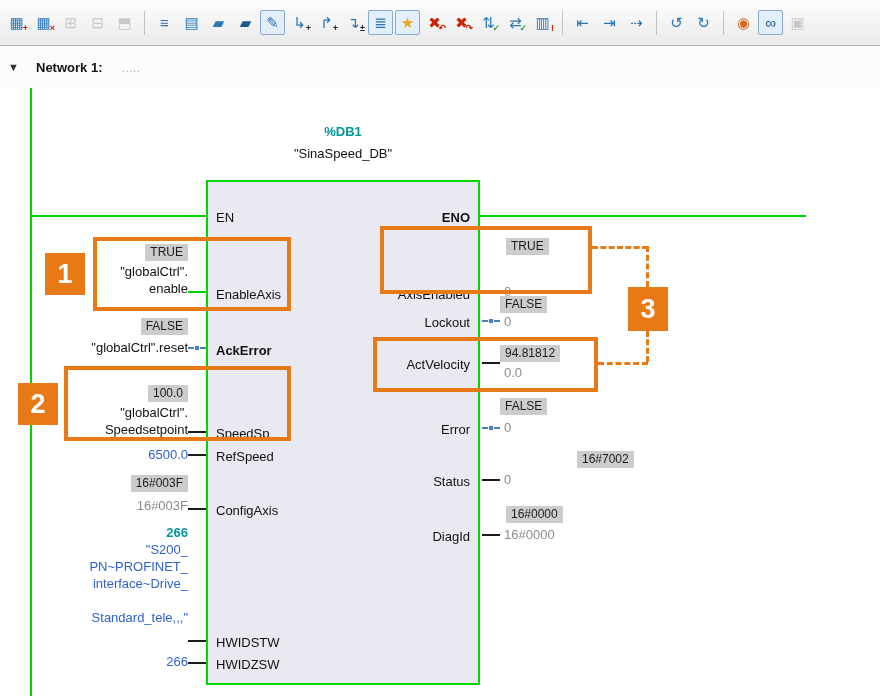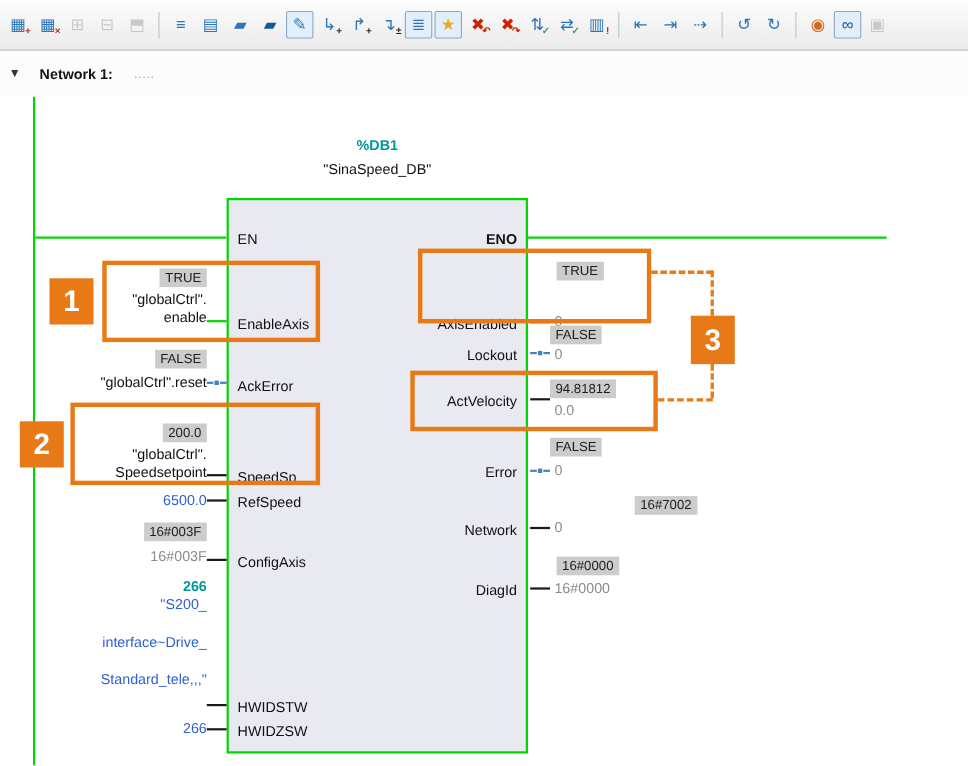--- a/index.html
+++ b/index.html
@@ -185,58 +185,59 @@
 
     <div class="wire g" style="left:32px;top:127px;width:174px;"></div>
     <div class="wire g" style="left:480px;top:127px;width:326px;"></div>
 
     <div class="dbl teal" style="top:36px;">%DB1</div>
     <div class="dbl black" style="top:58px;">"SinaSpeed_DB"</div>
 
     <div class="fb">
       <span class="pin l" style="top:28px;">EN</span>
       <span class="pin l" style="top:105px;">EnableAxis</span>
-      <span class="pin l" style="top:161px;">AckError</span>
+      <span class="pin l" style="top:161px;font-weight:bold;">AckError</span>
       <span class="pin l" style="top:244px;">SpeedSp</span>
       <span class="pin l" style="top:267px;">RefSpeed</span>
       <span class="pin l" style="top:321px;">ConfigAxis</span>
       <span class="pin l" style="top:453px;">HWIDSTW</span>
       <span class="pin l" style="top:475px;">HWIDZSW</span>
       <span class="pin r" style="top:28px;font-weight:bold;">ENO</span>
       <span class="pin r" style="top:105px;">AxisEnabled</span>
       <span class="pin r" style="top:133px;">Lockout</span>
       <span class="pin r" style="top:175px;">ActVelocity</span>
       <span class="pin r" style="top:240px;">Error</span>
-      <span class="pin r" style="top:292px;">Network</span>
+      <span class="pin r" style="top:292px;">Status</span>
       <span class="pin r" style="top:347px;margin-left:16px;">DiagId</span>
     </div>
 
     <div class="lop" style="top:156px;"><span class="mon">TRUE</span></div>
     <div class="lop t-black" style="top:176px;">"globalCtrl".</div>
     <div class="lop t-black" style="top:193px;">enable</div>
     <div class="wire g" style="left:188px;top:203px;width:18px;"></div>
 
     <div class="lop" style="top:230px;"><span class="mon">FALSE</span></div>
     <div class="lop t-black" style="top:252px;">"globalCtrl".reset</div>
     <div class="wire-dash" style="left:188px;top:259px;width:18px;"></div>
 
-    <div class="lop" style="top:297px;"><span class="mon">200.0</span></div>
+    <div class="lop" style="top:297px;"><span class="mon">100.0</span></div>
     <div class="lop t-black" style="top:317px;">"globalCtrl".</div>
     <div class="lop t-black" style="top:334px;">Speedsetpoint</div>
     <div class="wire" style="left:188px;top:343px;width:18px;"></div>
 
     <div class="lop t-blue" style="top:359px;">6500.0</div>
     <div class="wire" style="left:188px;top:366px;width:18px;"></div>
 
     <div class="lop" style="top:387px;"><span class="mon">16#003F</span></div>
     <div class="lop t-gray" style="top:410px;">16#003F</div>
     <div class="wire" style="left:188px;top:420px;width:18px;"></div>
 
     <div class="lop t-teal" style="top:437px;">266</div>
     <div class="lop t-blue" style="top:454px;">"S200_</div>
+    <div class="lop t-blue" style="top:471px;">PN~PROFINET_</div>
     <div class="lop t-blue" style="top:488px;">interface~Drive_</div>
     <div class="lop t-blue" style="top:522px;">Standard_tele,,,"</div>
     <div class="wire" style="left:188px;top:552px;width:18px;"></div>
 
     <div class="lop t-blue" style="top:566px;">266</div>
     <div class="wire" style="left:188px;top:574px;width:18px;"></div>
 
     <div class="rop" style="left:506px;top:150px;"><span class="mon">TRUE</span></div>
     <div class="wire g" style="left:482px;top:204px;width:18px;"></div>
     <div class="rop t-gray" style="left:504px;top:196px;">0</div>

